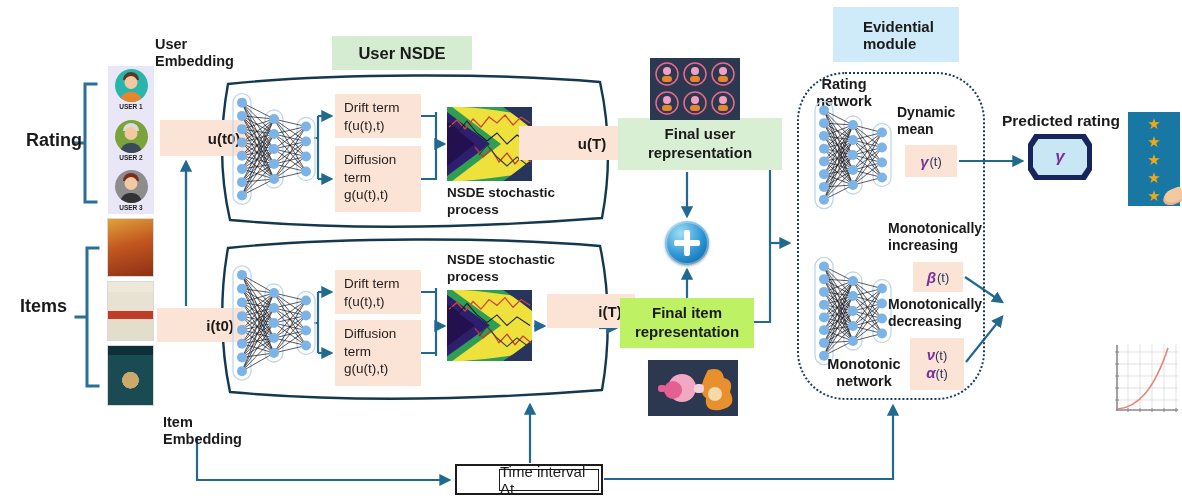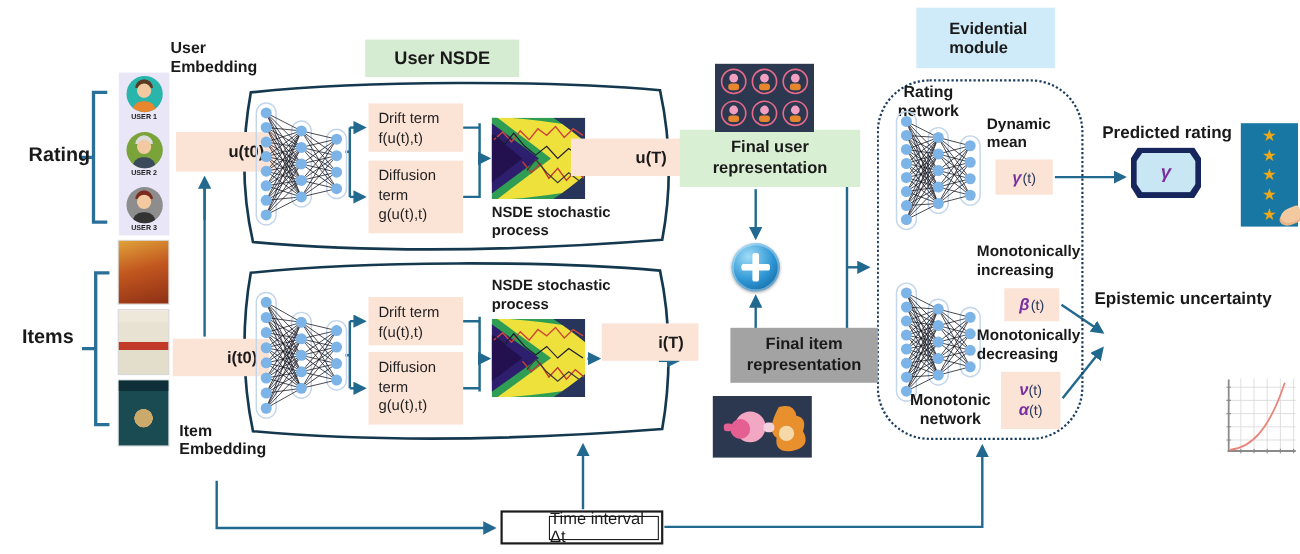--- a/index.html
+++ b/index.html
@@ -16,21 +16,21 @@
   .peach{background:#fbe3d6;display:flex;align-items:center;justify-content:center;
          font-weight:bold;font-size:15px;padding-left:38px;}
   .term-box{background:#fbe3d6;font-size:13.5px;line-height:1.3;padding:5px 6px 5px 9px;
             box-sizing:border-box;color:#1f1f1f;}
   .hdr{display:flex;align-items:center;justify-content:center;font-weight:bold;font-size:16.5px;}
   .hdr-green{background:#d6ecd2;}
   .hdr-blue{background:#cde9f8;}
   .rep-box{display:flex;align-items:center;justify-content:center;text-align:center;
            font-weight:bold;font-size:15px;line-height:1.25;}
   .rep-green{background:#d9efd3;}
-  .rep-blue{background:#a3a3a3;margin-left:44px;}
+  .rep-blue{background:#bef264;}
   .proc-label{font-size:13.5px;font-weight:bold;line-height:1.25;}
   .bold-sm{font-size:14px;font-weight:bold;line-height:1.2;}
   .nn{position:absolute;}
   .dotted-box{border:2.5px dotted #1c3c5e;border-radius:48px;box-sizing:border-box;background:transparent;}
   .greek-box{background:#fbe3d6;display:flex;align-items:center;justify-content:center;gap:1px;}
   .gsym{color:#7a2fa0;font-weight:bold;font-style:italic;font-size:15px;}
   .gsuf{color:#283a5e;font-size:13px;}
   .badge{background:#16265c;clip-path:polygon(10% 0%,90% 0%,100% 22%,100% 78%,90% 100%,10% 100%,0% 78%,0% 22%);}
   .badge-in{position:absolute;left:5px;top:5px;right:5px;bottom:5px;background:#c9e6f5;
             clip-path:polygon(10% 0%,90% 0%,100% 22%,100% 78%,90% 100%,10% 100%,0% 78%,0% 22%);
@@ -150,21 +150,21 @@
       <div class="avatar-label">USER 3</div>
     </div>
   </div>
   <div class="abs emb-label pre" style="left:155px;top:36px;">User
 Embedding</div>
 
   <div class="abs big-label" style="left:20px;top:296px;">Items</div>
   <div class="abs book book1" style="top:219px;height:57px;"></div>
   <div class="abs book book2" style="top:282px;height:58px;"></div>
   <div class="abs book book3" style="top:346px;height:59px;"></div>
-  <div class="abs emb-label pre" style="left:163px;top:384px;">Item
+  <div class="abs emb-label pre" style="left:163px;top:414px;">Item
 Embedding</div>
 
   <div class="abs peach" style="left:160px;top:120px;width:52px;height:36px;">u(t0)</div>
   <div class="abs peach" style="left:157px;top:308px;width:50px;height:34px;">i(t0)</div>
 
   <div class="abs hdr hdr-green" style="left:332px;top:36px;width:140px;height:34px;">User NSDE</div>
 
   <div class="nn" style="left:230px;top:88px;width:88px;height:122px;"><svg width="88" height="122">
         <rect x="3" y="5.625" width="18" height="110.75" rx="9" fill="none" stroke="#c3d6ea" stroke-width="1.3"></rect>
         <rect x="35" y="22" width="18" height="78" rx="9" fill="none" stroke="#c3d6ea" stroke-width="1.3"></rect>
@@ -620,21 +620,20 @@
   </div>
   <div class="abs stars" style="left:1128px;top:112px;width:52px;height:94px;">
     <span class="star">★</span>
     <span class="star">★</span>
     <span class="star">★</span>
     <span class="star">★</span>
     <span class="star">★</span>
     <div class="hand"></div>
   </div>
 
-  <div class="abs out-label" style="left:995px;top:263px;">Epistemic uncertainty</div>
   <div class="abs" style="left:1108px;top:342px;width:72px;height:76px;background:#fff;">
     <svg width="72" height="76">
       <g stroke="#d6d6d6" stroke-width="0.7">
         <line x1="20" y1="2" x2="20" y2="70"></line>
           <line x1="32" y1="2" x2="32" y2="70"></line>
         <line x1="44" y1="2" x2="44" y2="70"></line>
           <line x1="56" y1="2" x2="56" y2="70"></line>
         <line x1="68" y1="2" x2="68" y2="70"></line>
         <line x1="8" y1="10" x2="70" y2="10"></line>
           <line x1="8" y1="22" x2="70" y2="22"></line>

